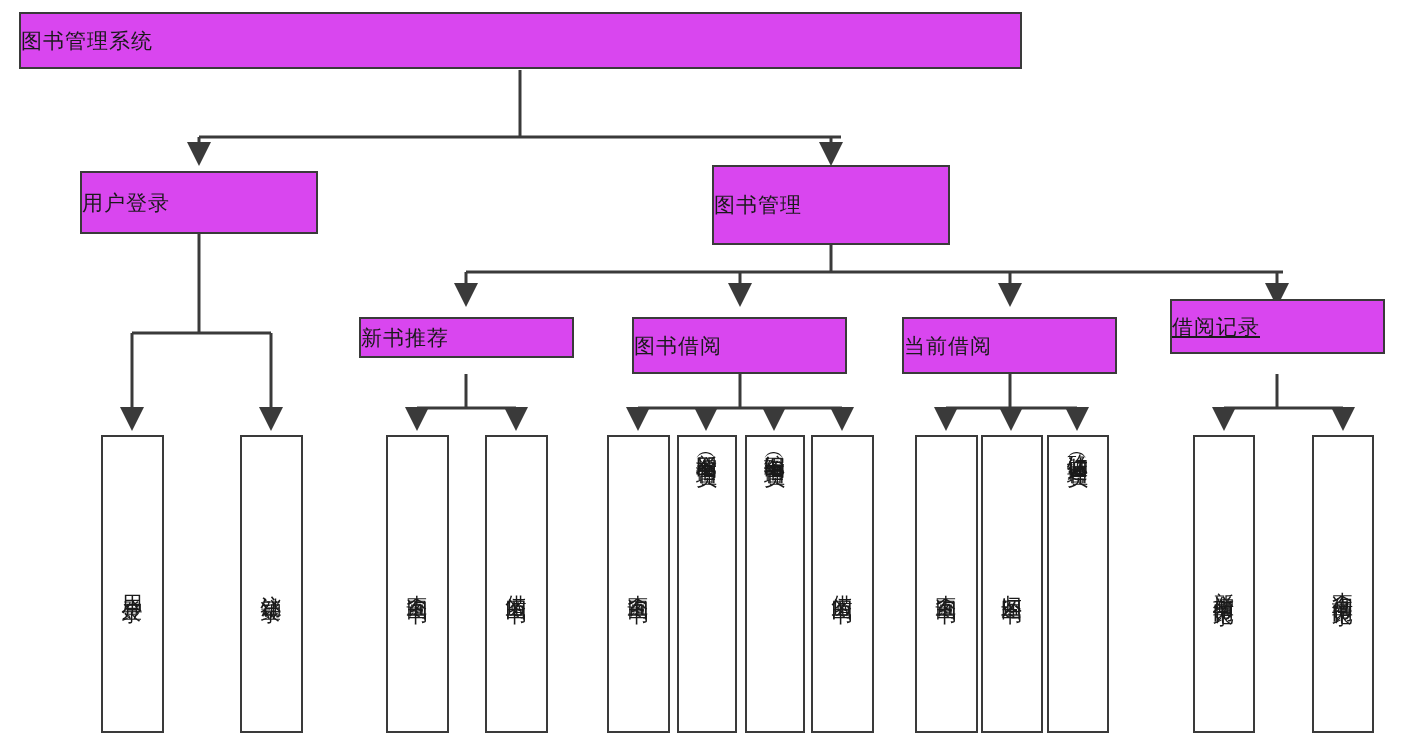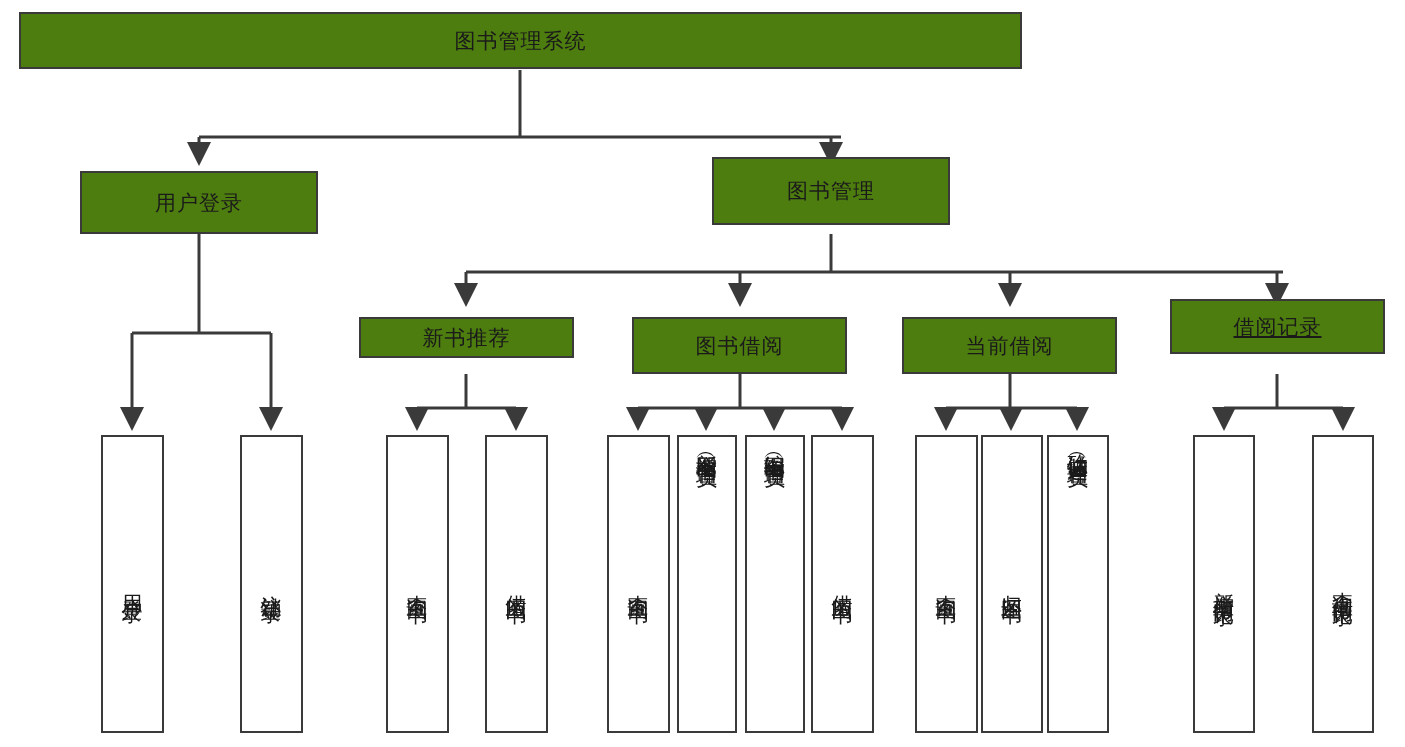--- a/index.html
+++ b/index.html
@@ -14,24 +14,24 @@
     position: relative;
     width: 1405px;
     height: 747px;
     background: #ffffff;
     overflow: hidden;
   }
   .node {
     position: absolute;
     box-sizing: border-box;
     border: 2px solid #3a3a3a;
-    background: #4d7c0f;
+    background: #d946ef;
     display: flex;
     align-items: center;
-    justify-content: center;
+    justify-content: flex-start;
     color: #1a1a1a;
   }
   .node-h {
     font-size: 21px;
     letter-spacing: 1px;
     line-height: 1.2;
   }
   .node-root {
     font-size: 21px;
     letter-spacing: 1px;
@@ -131,21 +131,21 @@
   </svg>
 
   <div class="node node-root" style="left:19px; top:12px; width:1003px; height:57px;">
     <span>图书管理系统</span>
   </div>
 
   <div class="node node-h" style="left:80px; top:171px; width:238px; height:63px;">
     <span>用户登录</span>
   </div>
 
-  <div class="node node-h" style="left:712px; top:157px; width:238px; height:68px;">
+  <div class="node node-h" style="left:712px; top:165px; width:238px; height:80px;">
     <span>图书管理</span>
   </div>
 
   <div class="node node-h" style="left:359px; top:317px; width:215px; height:41px;">
     <span>新书推荐</span>
   </div>
 
   <div class="node node-h" style="left:902px; top:317px; width:215px; height:57px;">
     <span>当前借阅</span>
   </div>

